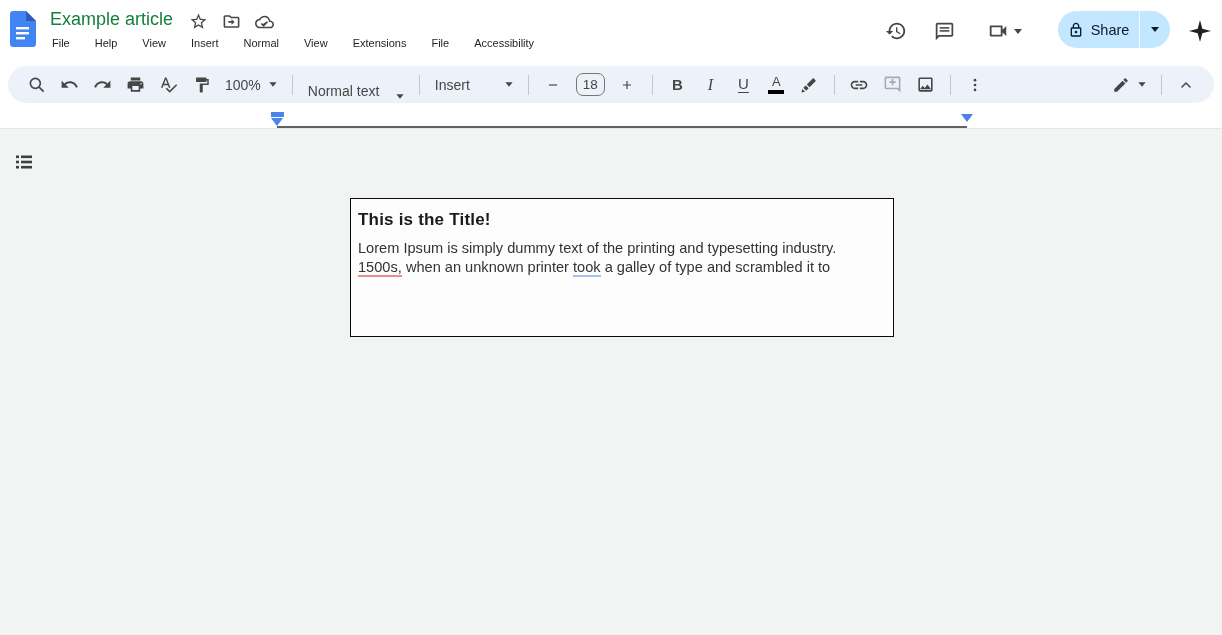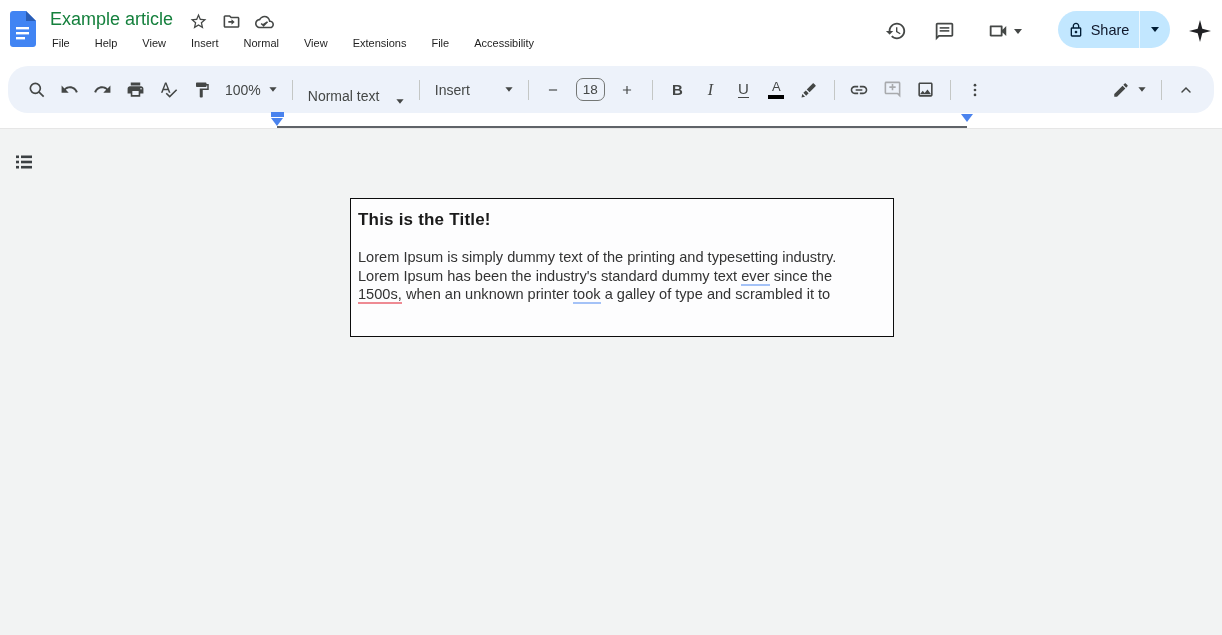--- a/index.html
+++ b/index.html
@@ -21,21 +21,21 @@
 
   .hdr-btn { position:absolute; width:28px; height:28px; display:flex; align-items:center; justify-content:center; color:#444746; border-radius:50%; }
   .caret { display:inline-block; width:0; height:0; border-left:4.5px solid transparent; border-right:4.5px solid transparent; border-top:5px solid #444746; }
   .share-pill { position:absolute; left:1058px; top:11px; width:112px; height:37px; background:#c2e7ff; border-radius:19px; display:flex; align-items:stretch; color:#0f172a; }
   .share-main { flex:1; display:flex; align-items:center; justify-content:center; gap:7px; font-size:14.5px; border-right:1px solid #eef8ff; }
   .share-caret { width:30px; display:flex; align-items:center; justify-content:center; }
   .share-caret .caret { border-top-color:#001d35; }
 
   
   .toolbar {
-    position:absolute; left:8px; top:66px; width:1206px; height:47px;
+    position:absolute; left:8px; top:66px; width:1206px; height:37px;
     background:#edf2fa; border-radius:20px;
     display:flex; align-items:center; padding:0 12px; color:#444746;
   }
   .tb-btn { width:28px; height:28px; min-width:28px; border-radius:50%; display:flex; align-items:center; justify-content:center; margin:0 2.5px; color:#444746; }
   .tb-divider { width:1px; height:20px; background:#c4c7c5; margin:0 8px; flex:none; }
   .tb-select { display:flex; align-items:center; justify-content:space-between; height:28px; padding:0 7px; border-radius:4px; font-size:14px; color:#444746; }
   .tb-select .caret { margin-left:8px; transform:scale(.9); }
   .zoom-ctl { min-width:64px; }
   .styles-ctl { min-width:110px;align-items:flex-end; }
   .font-ctl { min-width:92px; }
@@ -59,21 +59,21 @@
   .marker-right-tri { left:961px; top:114px; }
 
   
   .canvas { position:absolute; left:0; top:129px; width:1140px; height:506px; background:#f2f3f3; }
   .outline-btn { position:absolute; left:12px; top:21px; width:24px; height:24px; display:flex; align-items:center; justify-content:center; color:#3c4043; }
   .textbox {
     position:absolute; left:350px; top:69px; width:544px; height:139px;
     border:1.5px solid #0c0c0c; background:#fdfdfe; padding:11px 8px 0 7px; overflow:hidden;
   }
   .tb-title { font-size:17px; font-weight:700; color:#1b1b1b; letter-spacing:.2px; white-space:nowrap; }
-  .tb-para { margin-top:18px; font-size:14.6px; line-height:18.7px; color:#333; }
+  .tb-para { margin-top:9px; font-size:14.6px; line-height:18.7px; color:#333; }
   .tb-line { white-space:nowrap; }
   .u-blue { border-bottom:2px solid #a4c2f7; }
   .u-red  { border-bottom:2px solid #ee8a93; }
 </style>
 </head>
 <body>
 
 <div class="app">
   <div class="topchrome">
 
@@ -292,21 +292,18 @@
       </svg>
     </div>
 
     <div class="textbox">
       <div class="tb-title">This is the Title!</div>
       <div class="tb-para">
         <div class="tb-line">
           <span>Lorem Ipsum is simply dummy text of the printing and typesetting industry.</span>
         </div>
         <div class="tb-line">
-          <span>Lorem Ipsum has been the industry's standard dummy text </span><span class="u-blue">ever</span><span> since the</span>
-        </div>
-        <div class="tb-line">
           <span class="u-red">1500s,</span><span> when an unknown printer </span><span class="u-blue">took</span><span> a galley of type and scrambled it to</span>
         </div>
       </div>
     </div>
   </div>
 </div>
 
 </body></html>

